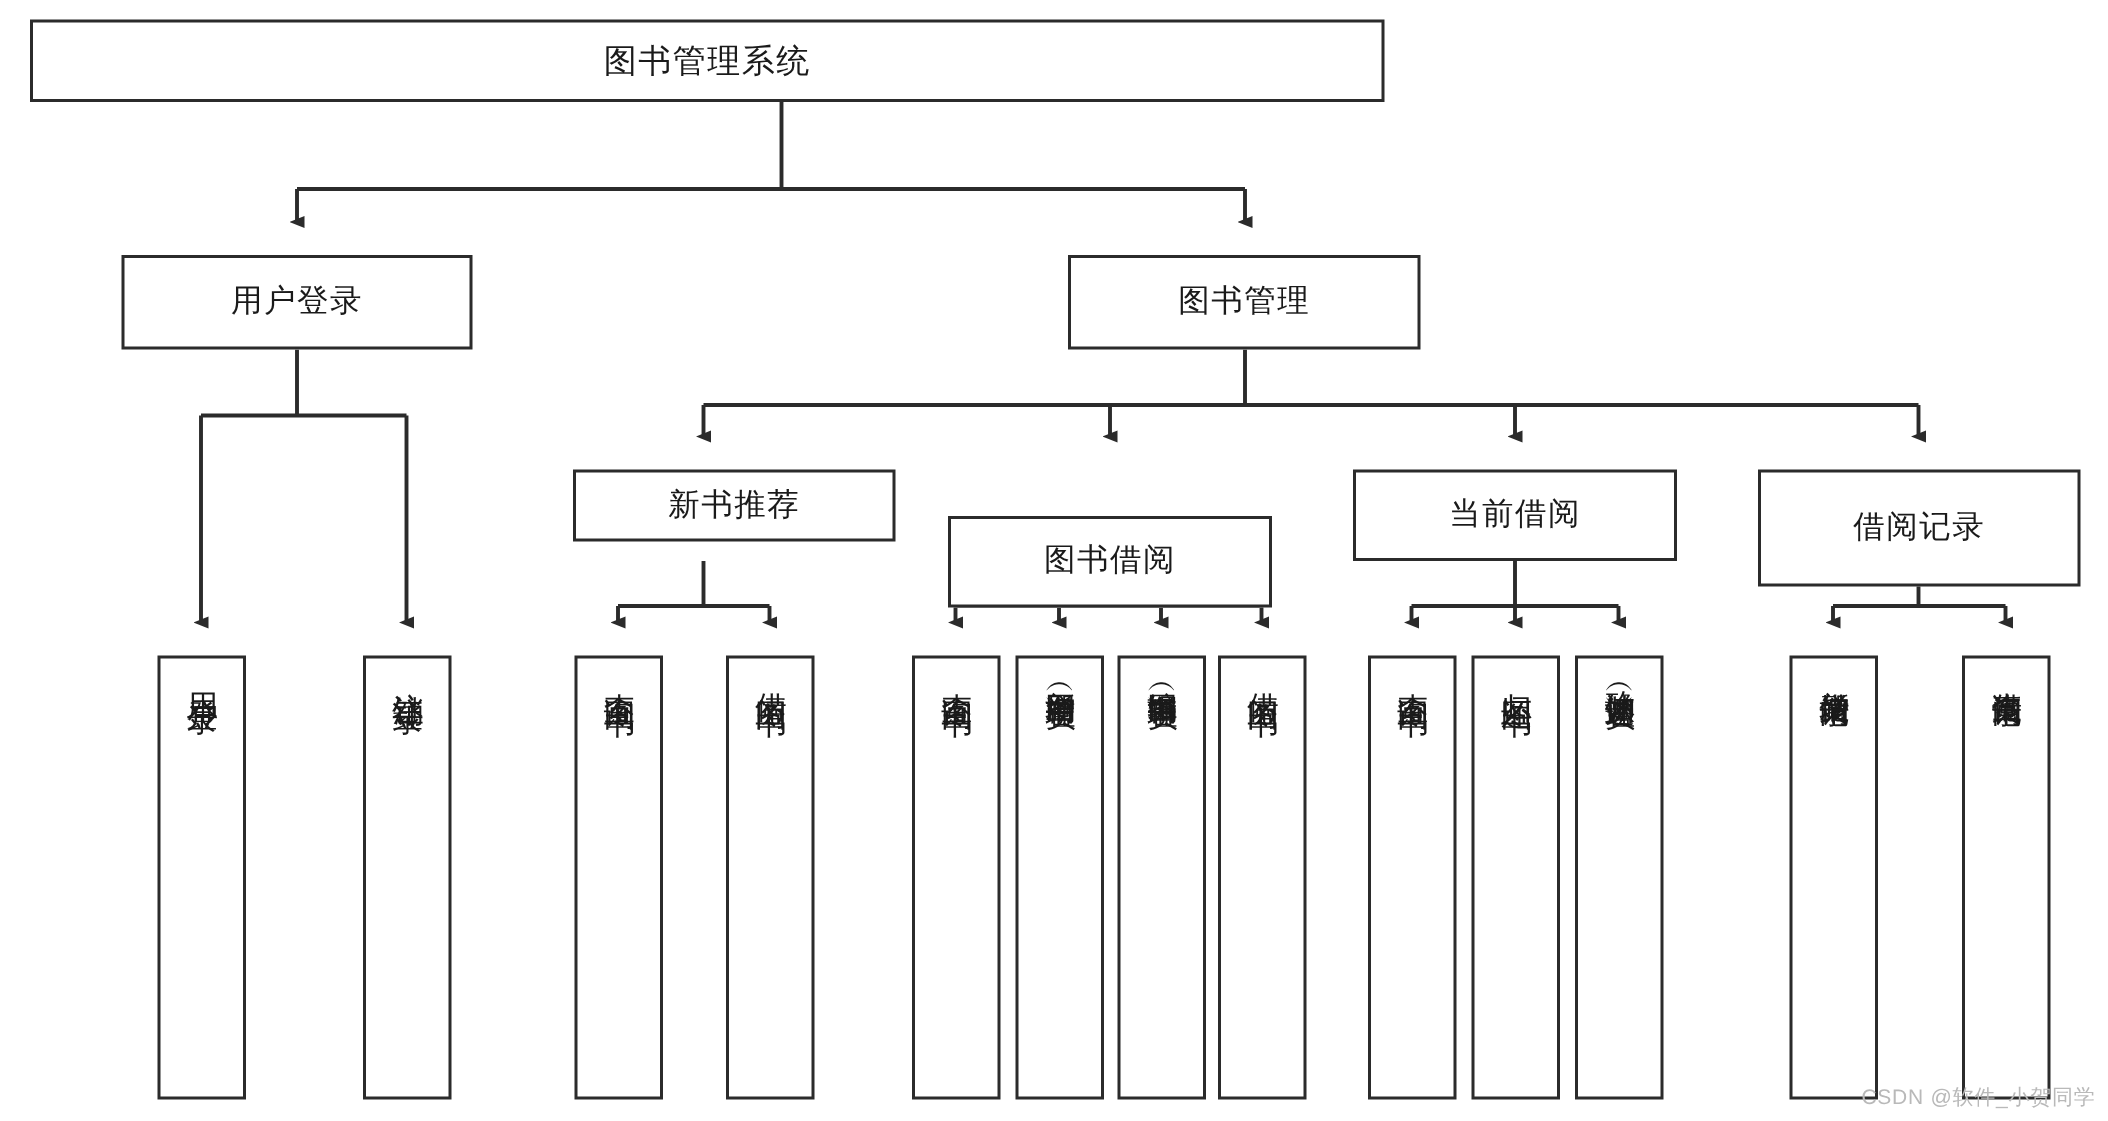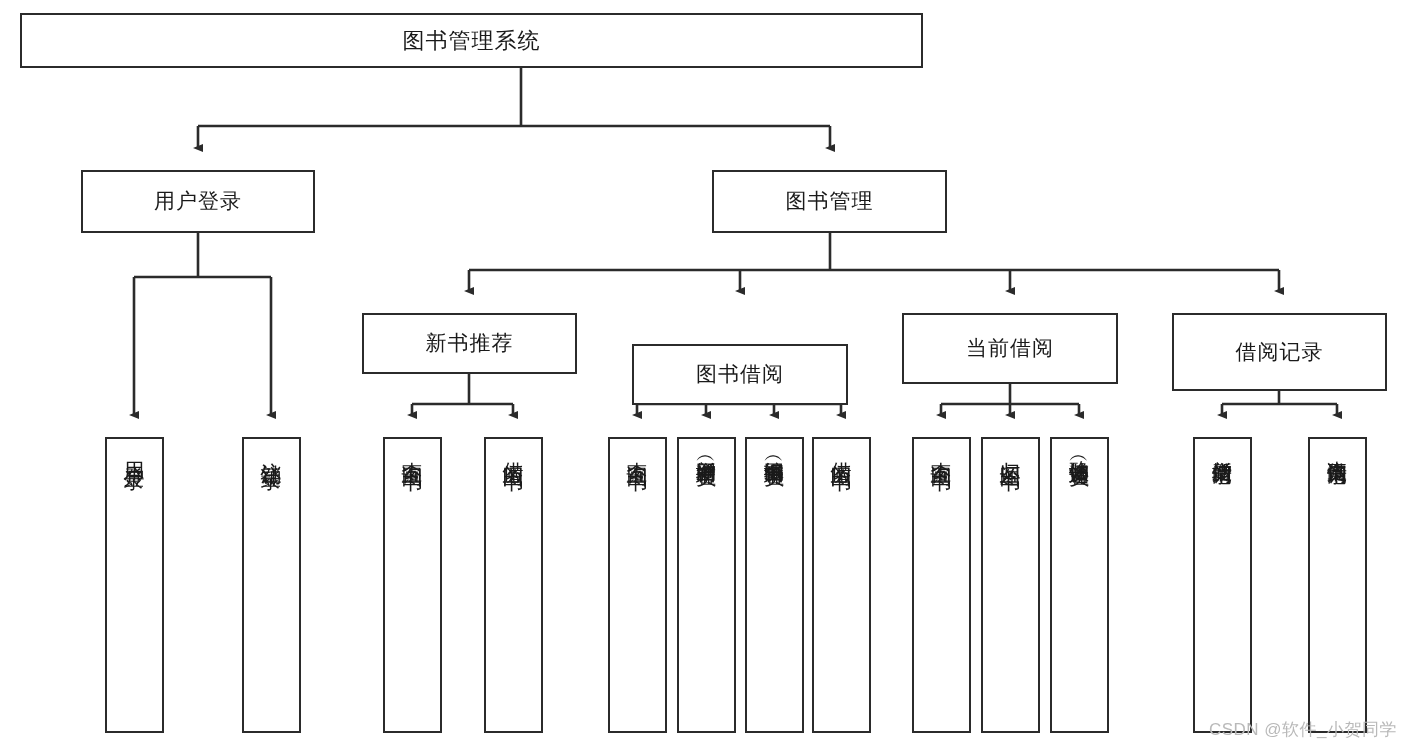--- a/index.html
+++ b/index.html
@@ -64,21 +64,21 @@
     white-space: nowrap;
   }
   .node.vert.tall-text .node-label {
     font-size: 20px;
     letter-spacing: 1px;
   }
   .watermark {
     position: absolute;
     right: 8px;
     bottom: 6px;
-    font-size: 17px;
+    font-size: 14px;
     color: #b9b9b9;
     z-index: 5;
     white-space: nowrap;
     letter-spacing: 0.5px;
   }
 </style>
 </head>
 <body>
 
 <div id="canvas">
@@ -137,27 +137,27 @@
     <span class="node-label">图书管理系统</span>
   </div>
 
   <div class="node horiz" style="left:81px; top:170px; width:234px; height:63px;">
     <span class="node-label">用户登录</span>
   </div>
   <div class="node horiz" style="left:712px; top:170px; width:235px; height:63px;">
     <span class="node-label">图书管理</span>
   </div>
 
-  <div class="node horiz" style="left:362px; top:313px; width:215px; height:61px;">
+  <div class="node horiz" style="left:382px; top:313px; width:215px; height:48px;">
     <span class="node-label">新书推荐</span>
   </div>
   <div class="node horiz" style="left:632px; top:313px; width:216px; height:61px;margin-top:31px;">
     <span class="node-label">图书借阅</span>
   </div>
-  <div class="node horiz" style="left:902px; top:313px; width:216px; height:71px;">
+  <div class="node horiz" style="left:902px; top:313px; width:216px; height:61px;">
     <span class="node-label">当前借阅</span>
   </div>
   <div class="node horiz" style="left:1172px; top:313px; width:215px; height:78px;">
     <span class="node-label">借阅记录</span>
   </div>
 
   <div class="node vert" style="left:105px; top:437px; width:59px; height:296px;">
     <span class="node-label">用户登录</span>
   </div>
   <div class="node vert" style="left:242px; top:437px; width:59px; height:296px;">

